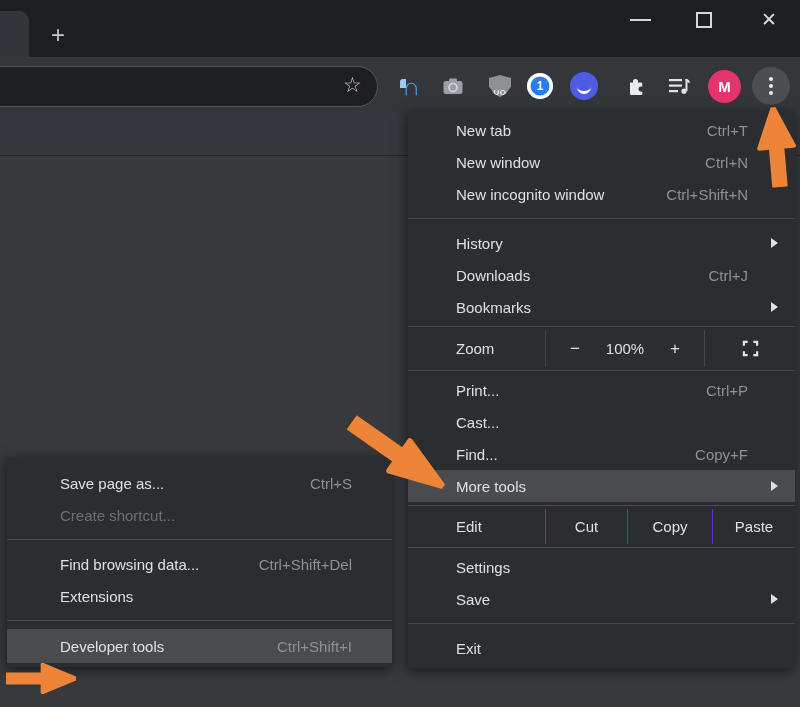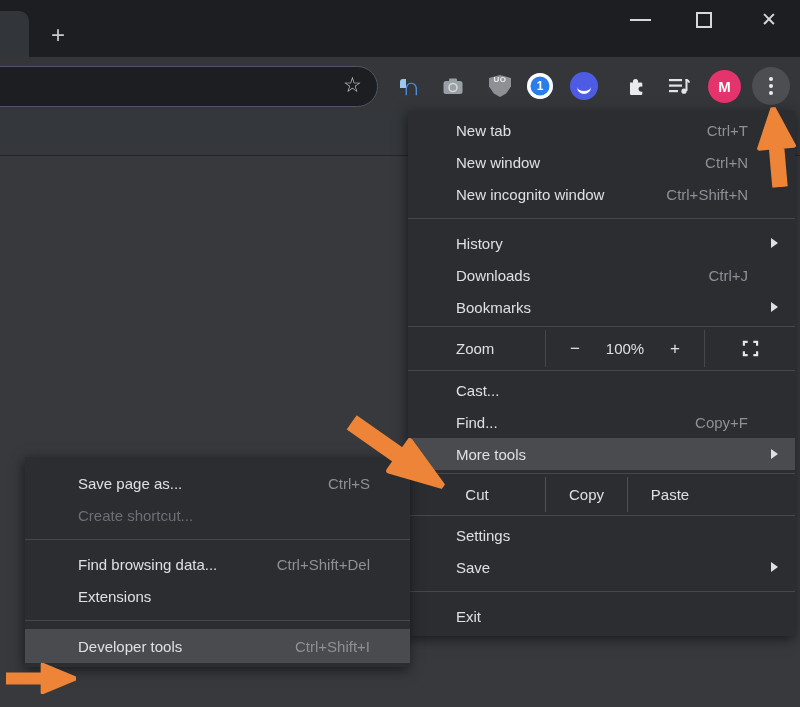--- a/index.html
+++ b/index.html
@@ -22,39 +22,39 @@
   
   .toolbar{ position:absolute; left:0; top:57px; width:800px; height:55px; background:#34363a; }
   .bmbar{ position:absolute; left:0; top:112px; width:800px; height:44px; background:#34373b;
           border-bottom:1px solid #232529; }
   .omnibox{ position:absolute; left:-30px; top:66px; width:408px; height:41px;
         background:#1c1e22; border:1px solid #4d5668; border-radius:21px; }
   .star{ position:absolute; left:343px; top:73px; font-size:21px; color:#c9ccd0; }
   .ticon{ position:absolute; top:72px; width:28px; height:28px; display:flex; align-items:center; justify-content:center; }
   .arch-glyph{ font-size:25px; font-weight:bold; color:#4f93e8; line-height:28px; }
   .arch-lite{ position:absolute; left:3px; top:7px; width:6px; height:9px; background:#9cc8f6; border-radius:3px 0 0 0; }
-  .ublock-shield{ width:22px; height:22px; background:#8d9196; display:flex; align-items:flex-start; justify-content:center;
+  .ublock-shield{ width:22px; height:22px; background:#8d9196; display:flex; align-items:flex-end; justify-content:center;
         clip-path:polygon(50% 0, 100% 14%, 100% 52%, 78% 84%, 50% 100%, 22% 84%, 0 52%, 0 14%); }
   .ublock-shield span{ font-size:8px; font-weight:bold; color:#eceded; letter-spacing:.5px; }
   .onep{ width:26px; height:26px; border-radius:50%; background:#2b7de9; box-shadow:inset 0 0 0 3.5px #fff;
         display:flex; align-items:center; justify-content:center; }
   .onep span{ font-size:12px; font-weight:bold; color:#fff; background:#2b7de9; width:17px; height:17px;
         border-radius:50%; display:flex; align-items:center; justify-content:center; }
   .smiley{ width:28px; height:28px; border-radius:50%; background:#4e5ce5; position:relative; }
   .smiley::after{ content:""; position:absolute; left:7px; bottom:6px; width:14px; height:8px;
         border-bottom:3px solid #fff; border-radius:0 0 12px 12px; }
   .avatar{ position:absolute; left:708px; top:70px; width:33px; height:33px; border-radius:50%;
         display:flex; align-items:center; justify-content:center; font-size:15px; font-weight:bold; color:#fff; }
   .kebab-wrap{ position:absolute; left:752px; top:67px; width:38px; height:38px; border-radius:50%; background:#4c4e52;
         display:flex; flex-direction:column; align-items:center; justify-content:center; gap:3px; }
   .kdot{ width:4px; height:4px; border-radius:50%; background:#eceef0; }
   
   .menu{ position:absolute; background:#2b2d30; box-shadow:-1px 3px 12px rgba(0,0,0,.55); font-size:15px; color:#dde0e4; }
   .main-menu{ left:408px; top:111px; width:387px; padding:3px 0 4px 0; }
-  .sub-menu{ left:25px; top:457px; width:385px; padding:10px 0 4px 0; }
+  .sub-menu{ left:7px; top:457px; width:385px; padding:10px 0 4px 0; }
   .mi{ height:32px; display:flex; align-items:center; padding:0 47px 0 48px; position:relative; }
   .sub-menu .mi{ padding:0 40px 0 53px; }
   .mi .sc{ margin-left:auto; color:#8d9095; }
   .mi.disabled{ color:#6c7076; }
   .mi.hl{ background:#4a4b4f; }
   .mi.has-sub .sub-arrow{ position:absolute; right:17px; top:50%; margin-top:-5px; width:0; height:0;
         border-left:7px solid #dde0e4; border-top:5px solid transparent; border-bottom:5px solid transparent; }
   .sep{ border-top:1px solid #45474b; height:0; }
   .sep.lg{ margin:8px 0; } .sep.sm{ margin:3px 0; }
   .zoom-row{ height:37px; display:grid; grid-template-columns:137px 160px 1fr; align-items:stretch; }
@@ -195,34 +195,41 @@
       <div class="z-cell z-fs">
         <svg width="17" height="17" viewBox="0 0 18 18">
           <path d="M2 6 V2 H6 M12 2 H16 V6 M16 12 V16 H12 M6 16 H2 V12" fill="none" stroke="#e4e6e9" stroke-width="2.3"></path>
         </svg>
       </div>
     </div>
 
     <div class="sep sm"></div>
 
     <div class="mi">
+      <span>Print...</span>
+      <span class="sc">Ctrl+P</span>
+    </div>
+    <div class="mi">
       <span>Cast...</span>
     </div>
     <div class="mi">
       <span>Find...</span>
       <span class="sc">Copy+F</span>
     </div>
     <div class="mi has-sub hl">
       <span>More tools</span>
       <span class="sub-arrow"></span>
     </div>
 
     <div class="sep sm"></div>
 
     <div class="edit-row">
+      <div class="e-cell e-first">
+        <span>Edit</span>
+      </div>
       <div class="e-cell e-div">
         <span>Cut</span>
       </div>
       <div class="e-cell e-div">
         <span>Copy</span>
       </div>
       <div class="e-cell e-div">
         <span>Paste</span>
       </div>
     </div>

